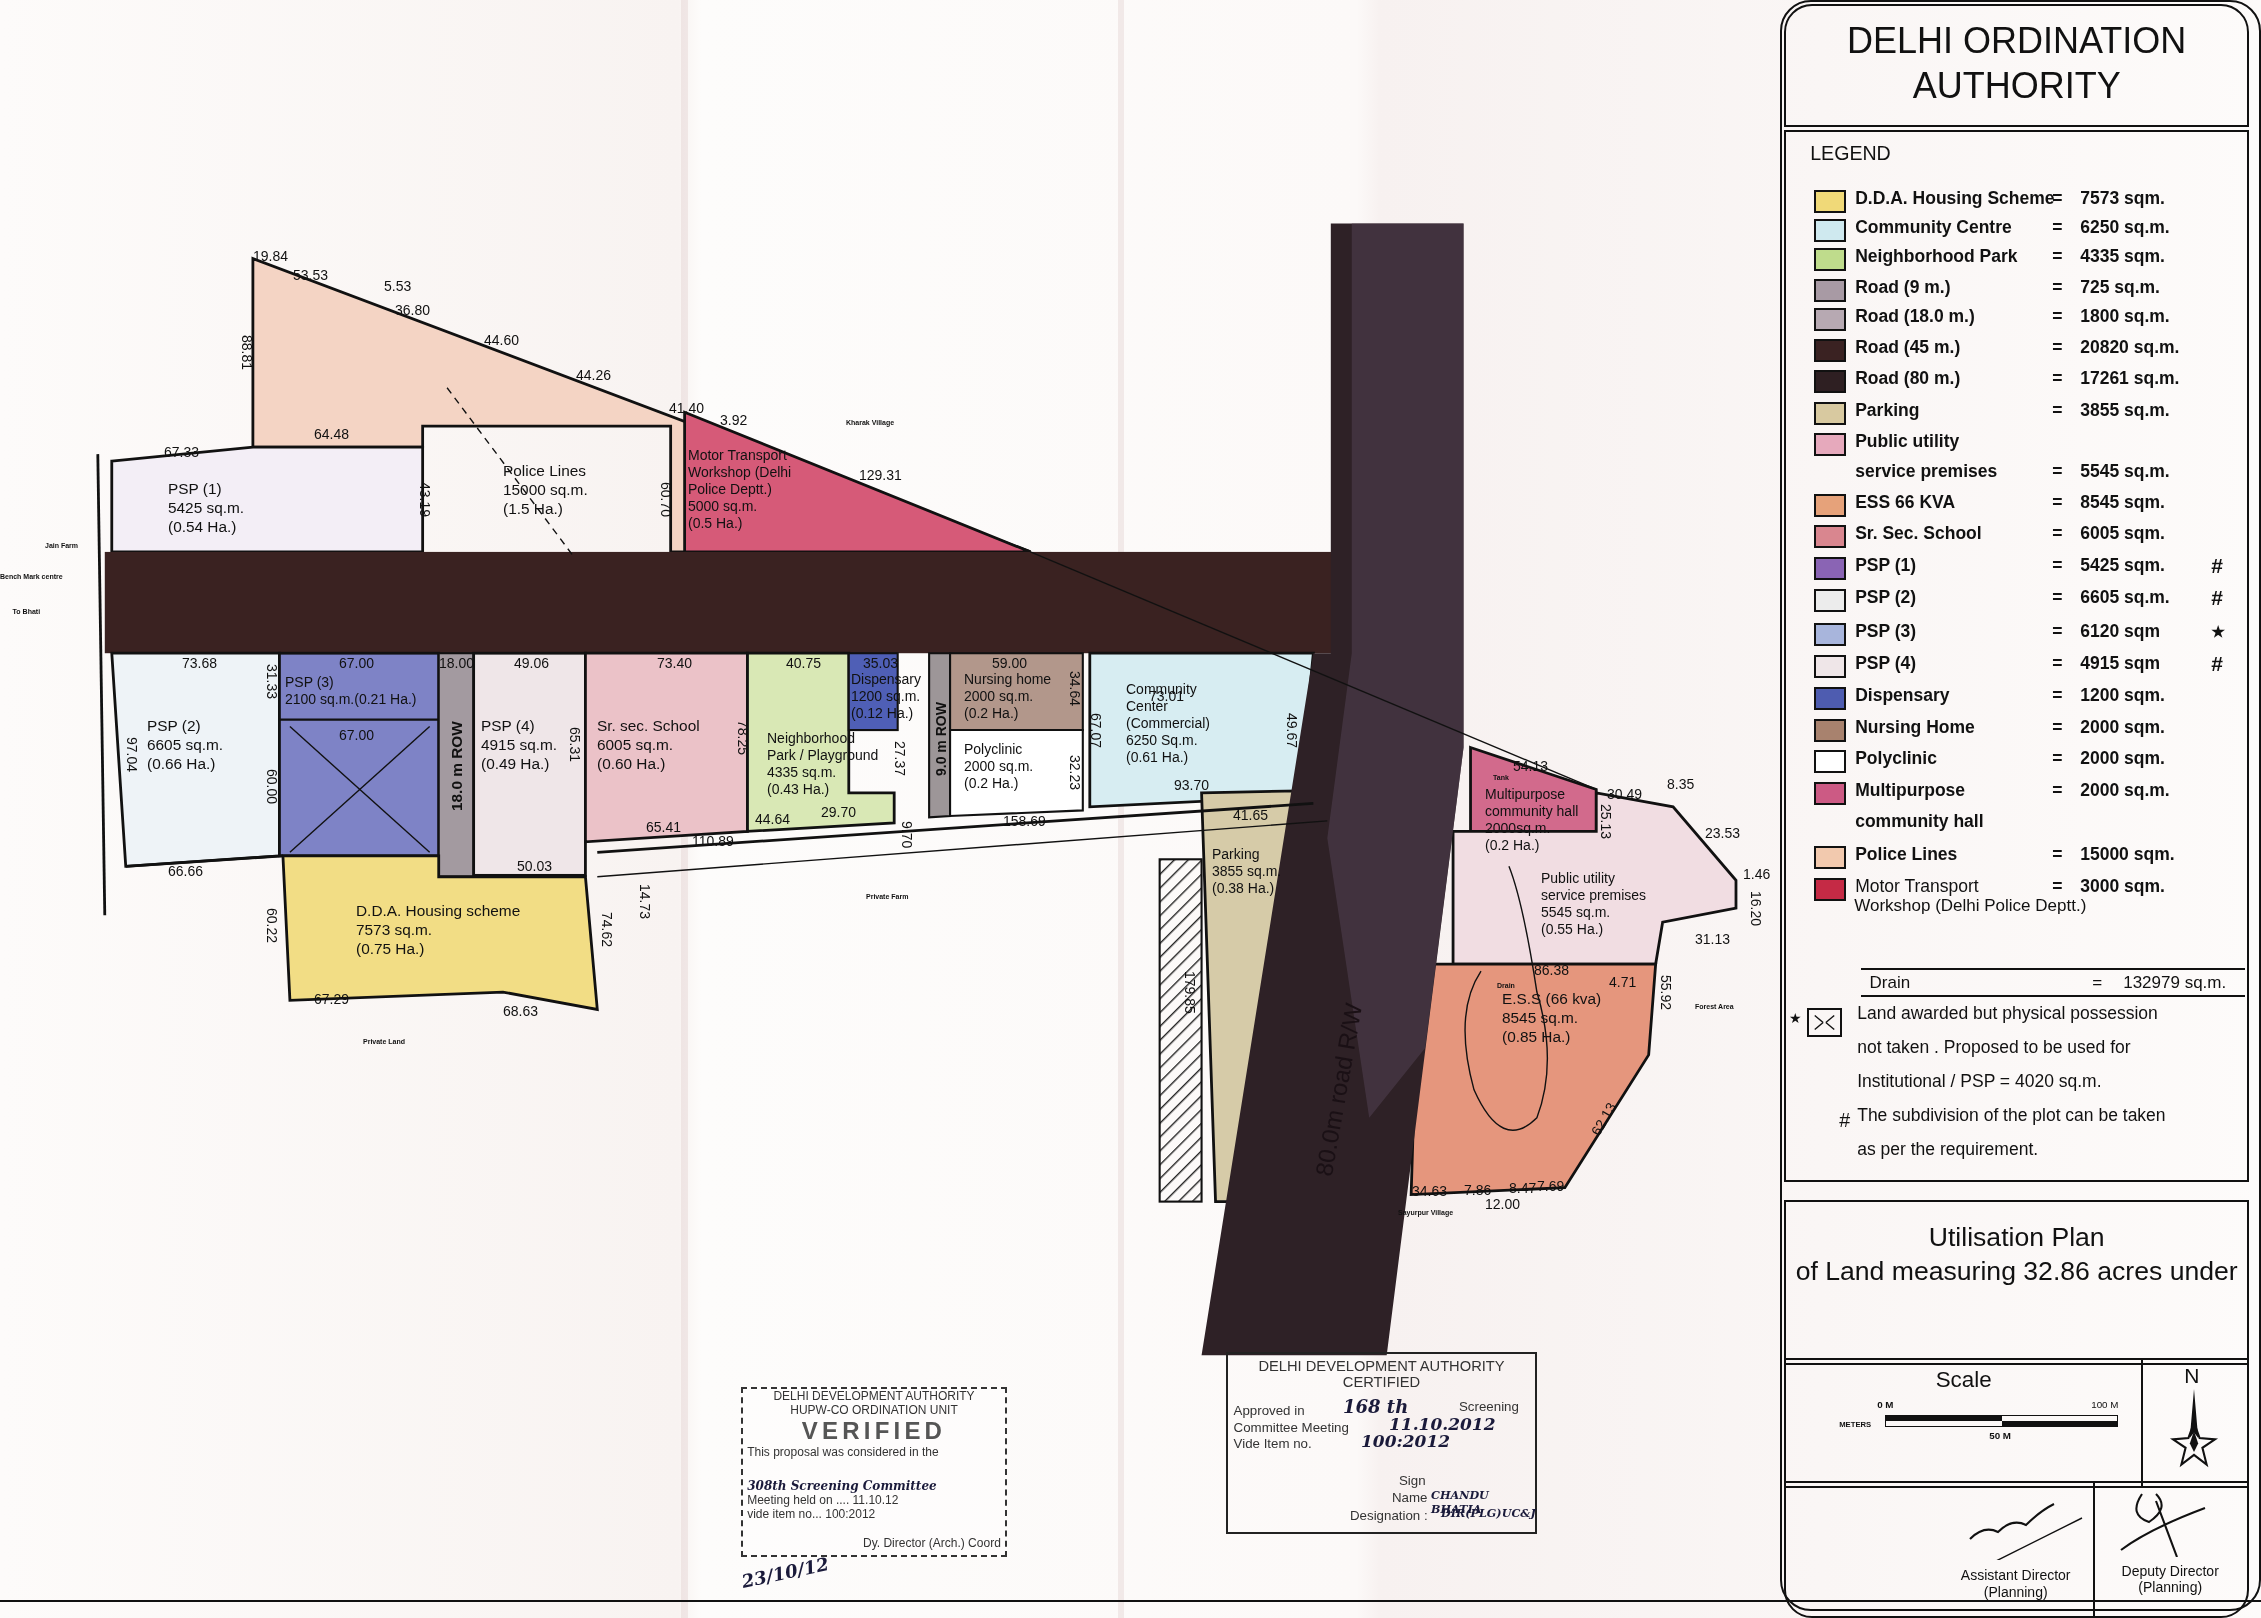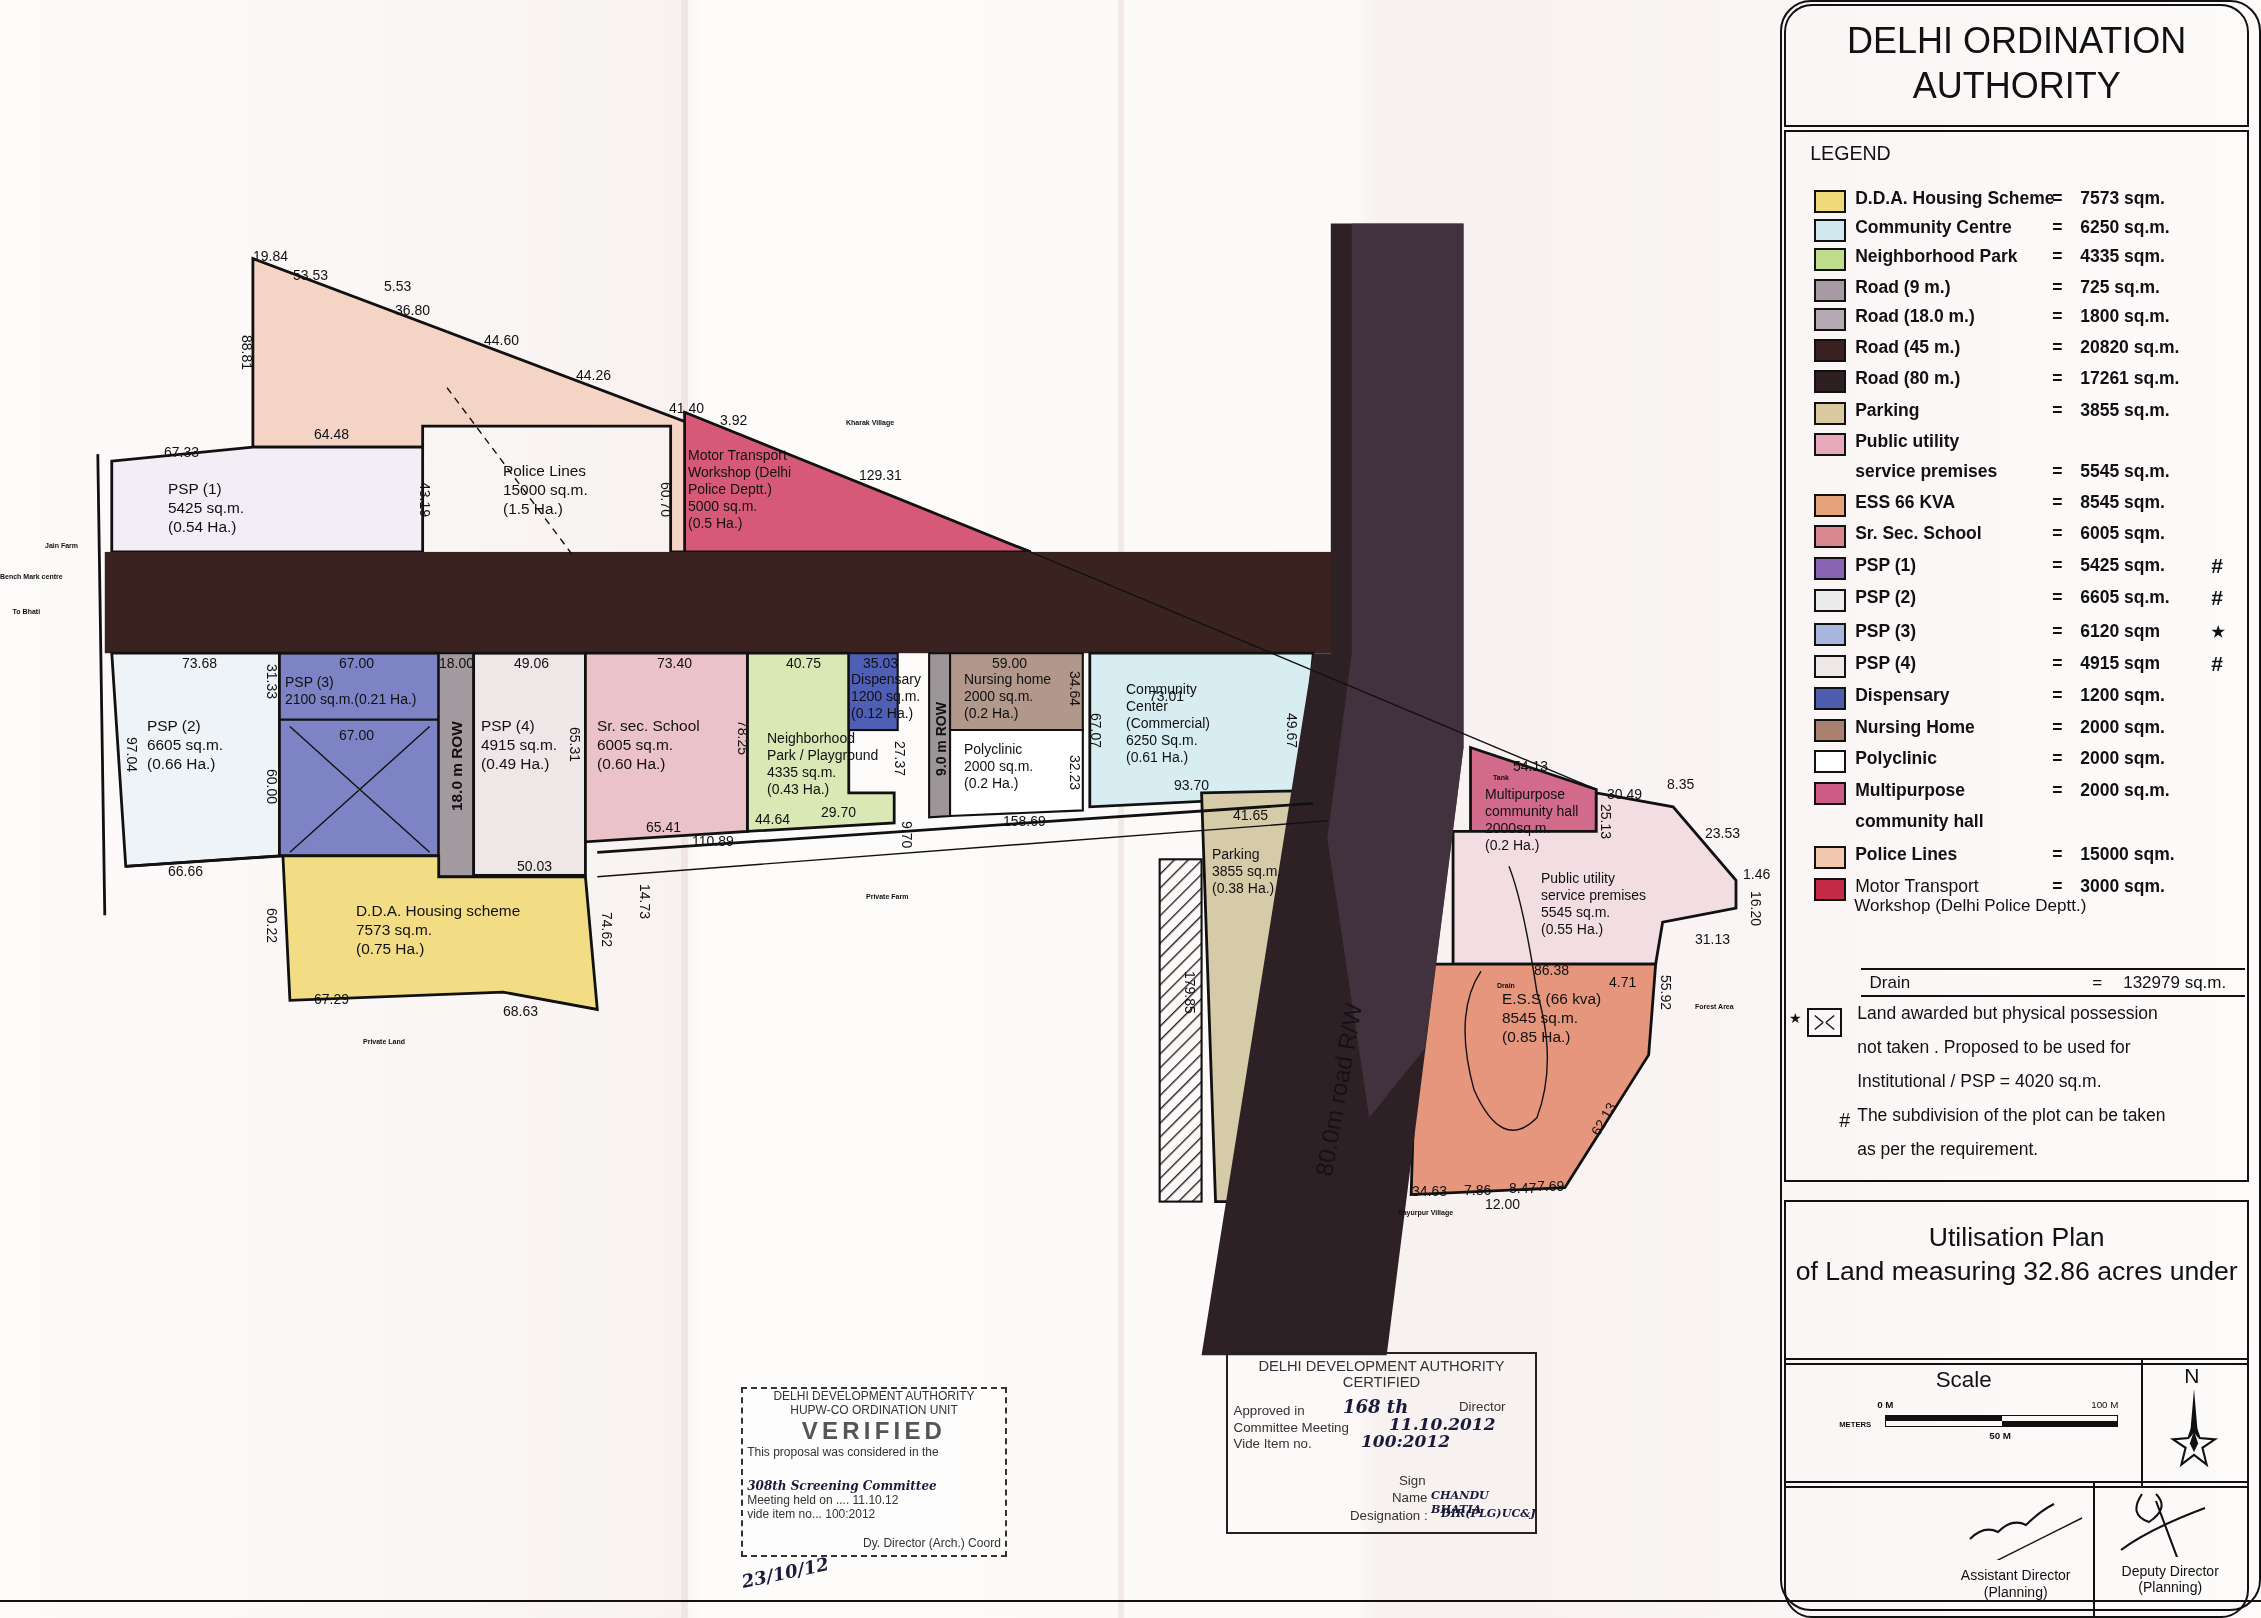--- a/index.html
+++ b/index.html
@@ -291,21 +291,21 @@
   <div style="font-size:12px;padding-left:4.2px;">vide item no... 100:2012</div>
   <div style="font-size:12px;text-align:right;padding-right:4.2px;margin-top:15.4px;">Dy. Director (Arch.) Coord</div>
 </div>
 <div class="hand" style="position:absolute;left:741px;top:1562px;font-size:18px;transform:rotate(-12deg);">23/10/12</div>
 
 <div class="stamp2" style="left:1226px;top:1352px;width:307px;height:178px;">
   <div style="text-align:center;font-size:14.7px;margin-top:4.2px;">DELHI DEVELOPMENT AUTHORITY</div>
   <div style="text-align:center;font-size:14.7px;">CERTIFIED</div>
   <div style="position:absolute;left:5.6px;top:49px;">Approved in</div>
   <div class="hand" style="position:absolute;left:115px;top:42px;font-size:18px;">168 th</div>
-  <div style="position:absolute;left:231px;top:45px;">Director</div>
+  <div style="position:absolute;left:231px;top:45px;">Screening</div>
   <div style="position:absolute;left:5.6px;top:66px;">Committee Meeting</div>
   <div class="hand" style="position:absolute;left:161px;top:60px;font-size:17px;">11.10.2012</div>
   <div style="position:absolute;left:5.6px;top:82px;">Vide Item no.</div>
   <div class="hand" style="position:absolute;left:133px;top:77px;font-size:17px;">100:2012</div>
   <div style="position:absolute;left:171px;top:119px;">Sign</div>
   <div style="position:absolute;left:164px;top:136px;">Name</div>
   <div class="hand" style="position:absolute;left:203px;top:134px;font-size:11.2px;">CHANDU BHATIA</div>
   <div style="position:absolute;left:122px;top:154px;">Designation :</div>
   <div class="hand" style="position:absolute;left:213px;top:152px;font-size:11.2px;">DIR(PLG)UC&amp;J</div>
 </div>

